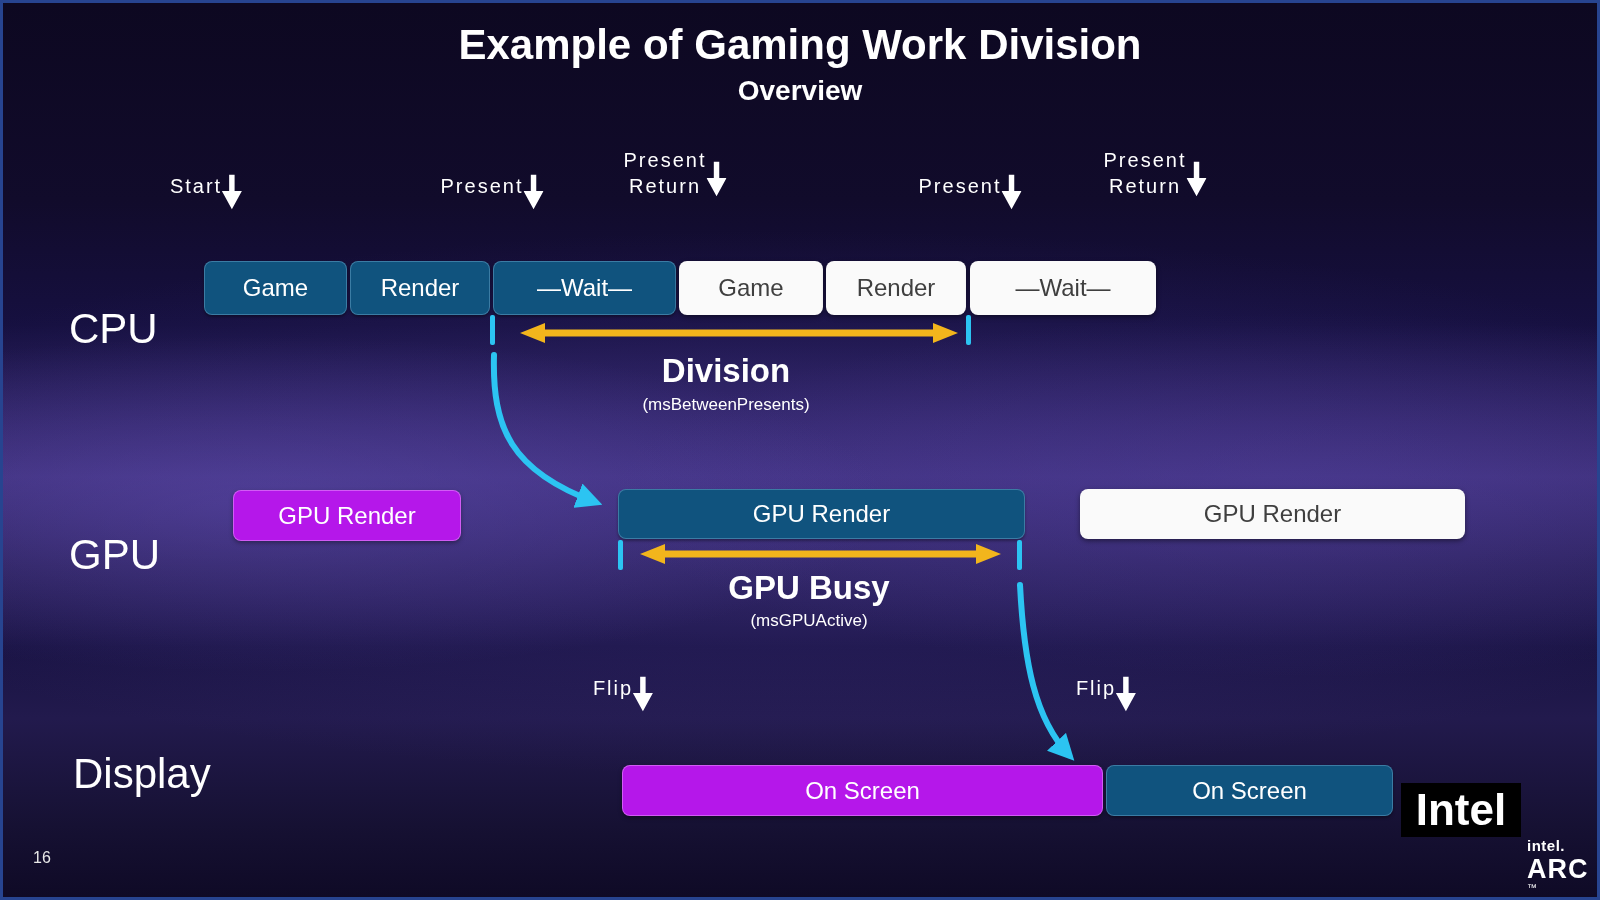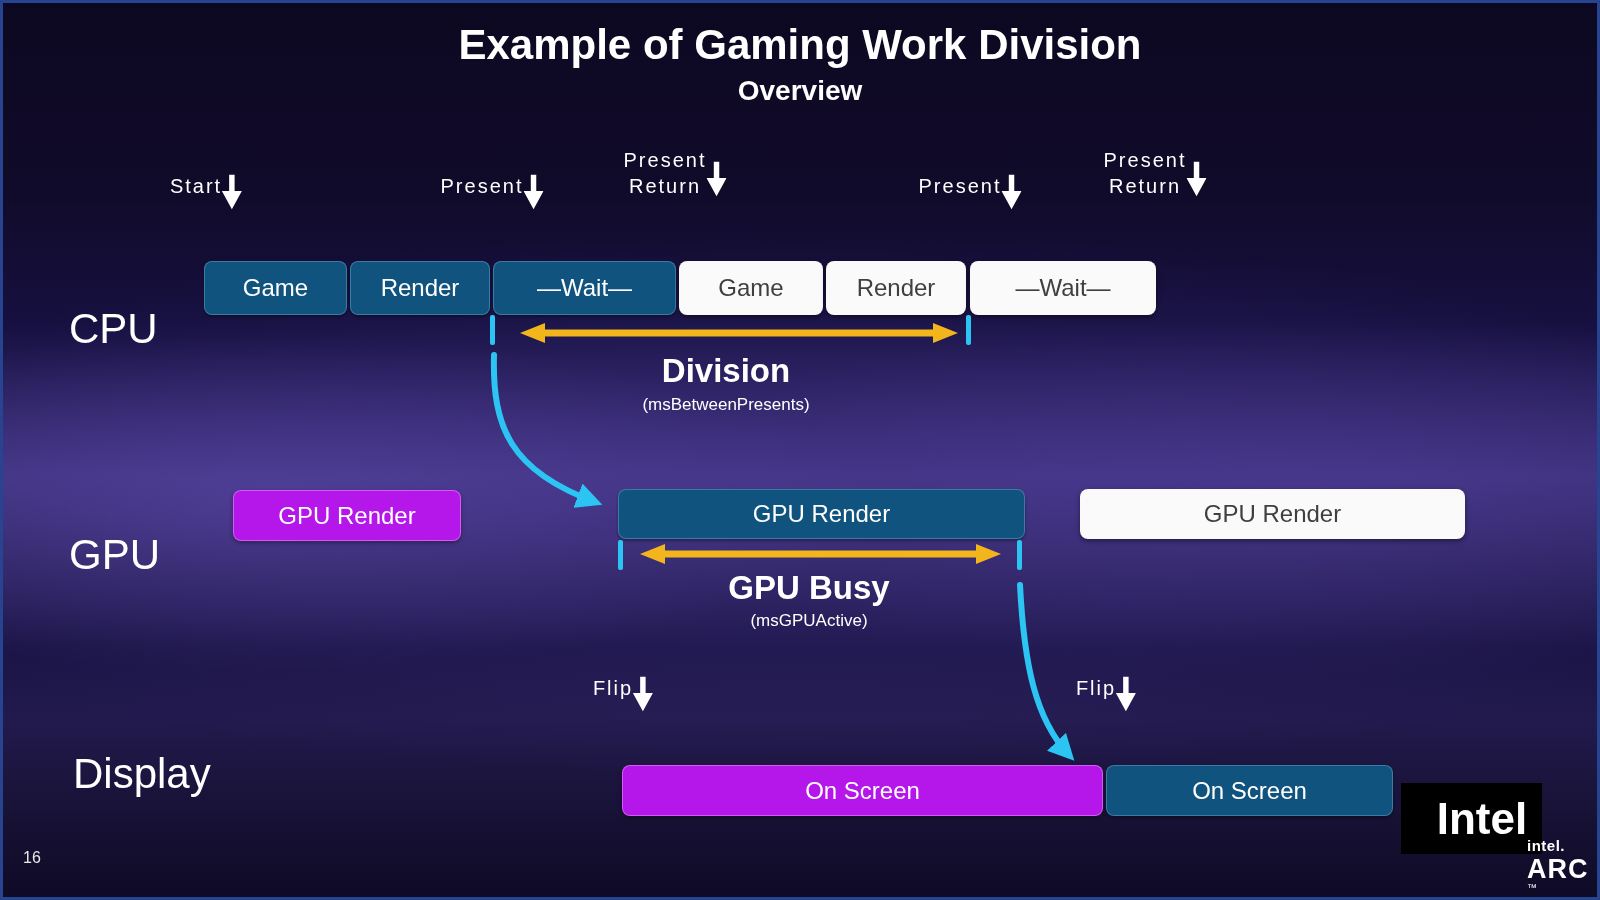--- a/index.html
+++ b/index.html
@@ -29,28 +29,28 @@
               box-shadow:0 2px 3px rgba(0,0,0,0.35); }
   .box.white { background:#fafafa; color:#3f3f3f; box-shadow:0 2px 5px rgba(0,0,0,0.45); }
   .box.magenta { background:#b517ea; color:#fff; border:1px solid rgba(240,160,255,0.5);
                  box-shadow:0 2px 4px rgba(0,0,0,0.35); }
   .tick { position:absolute; width:5px; height:30px; border-radius:2px; background:#2cc4f2; }
   .annot-title { position:absolute; transform:translateX(-50%); font-size:33px;
                  font-weight:600; white-space:nowrap; }
   .annot-sub { position:absolute; transform:translateX(-50%); font-size:17px;
                font-weight:400; white-space:nowrap; }
   .overlay { position:absolute; left:0; top:0; pointer-events:none; }
-  .watermark { position:absolute; left:1398px; top:780px; width:120px; height:71px;
+  .watermark { position:absolute; left:1398px; top:780px; width:120px; height:54px;
                background:#000; display:flex; align-items:center; justify-content:center;
-               font-size:44px; font-weight:700;padding-left:21px; }
+               font-size:44px; font-weight:700; }
   .arc-logo { position:absolute; left:1524px; top:835px; line-height:1; }
   .arc-top { font-size:15px; font-weight:700; letter-spacing:0.5px; display:block; }
   .arc-name { font-size:27px; font-weight:700; letter-spacing:1px; display:inline-block; margin-top:3px; }
   .arc-tm { font-size:10px; vertical-align:top; }
-  .page-num { position:absolute; left:20px; top:846px; font-size:16px; color:#e8e8e8; }
+  .page-num { position:absolute; left:30px; top:846px; font-size:16px; color:#e8e8e8; }
 </style>
 </head>
 <body>
 
 <div class="slide">
 
   <div class="title">Example of Gaming Work Division</div>
   <div class="subtitle">Overview</div>
 
   <div class="row-label" style="left:66px; top:302px">CPU</div>

